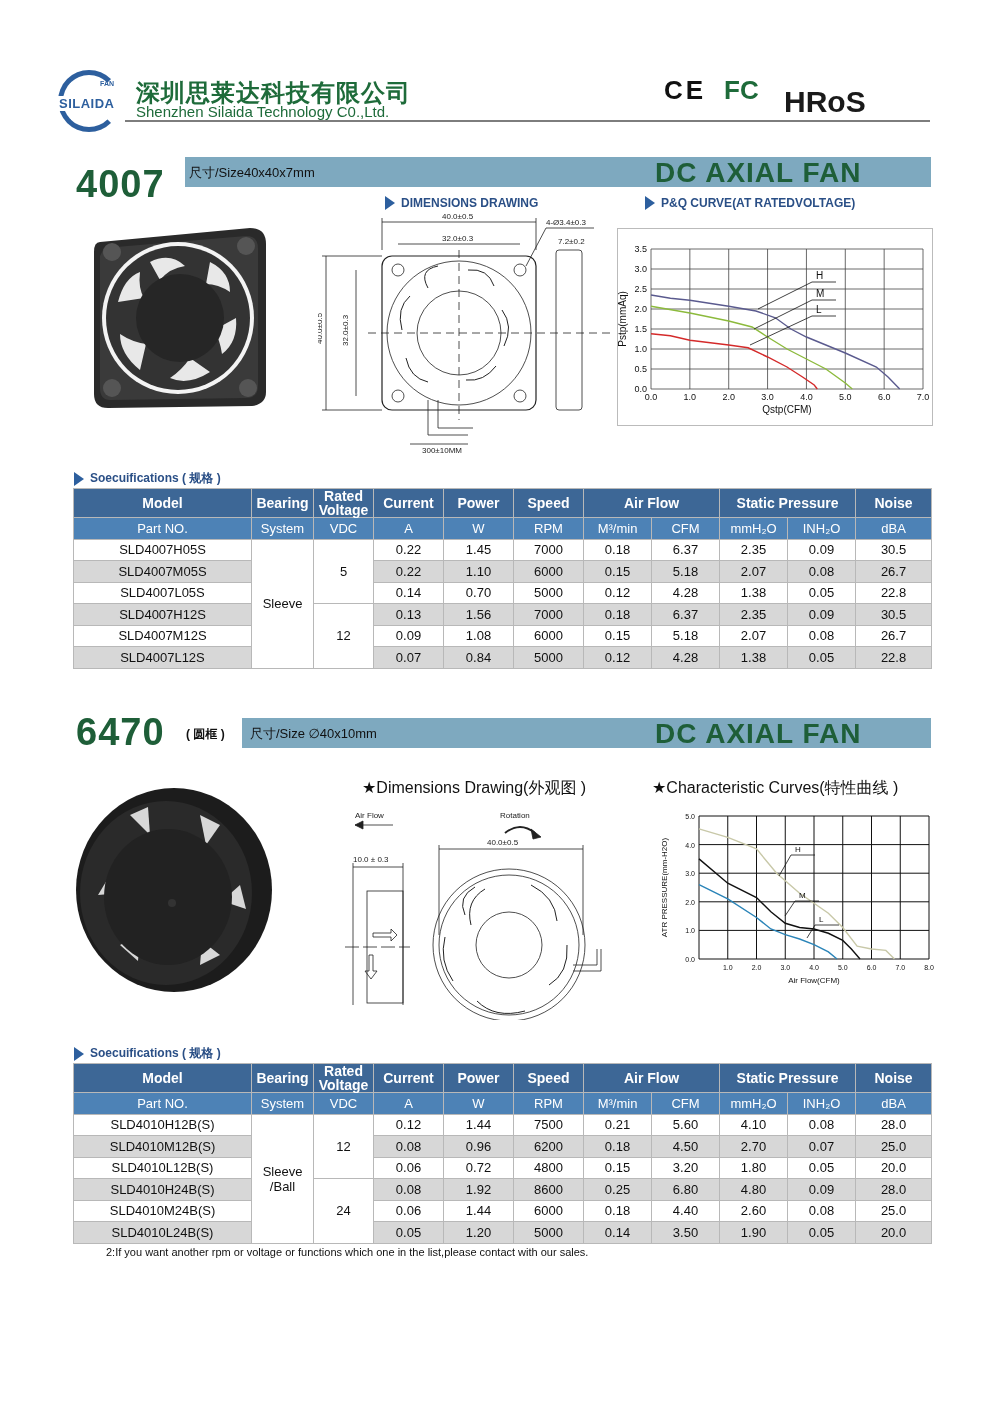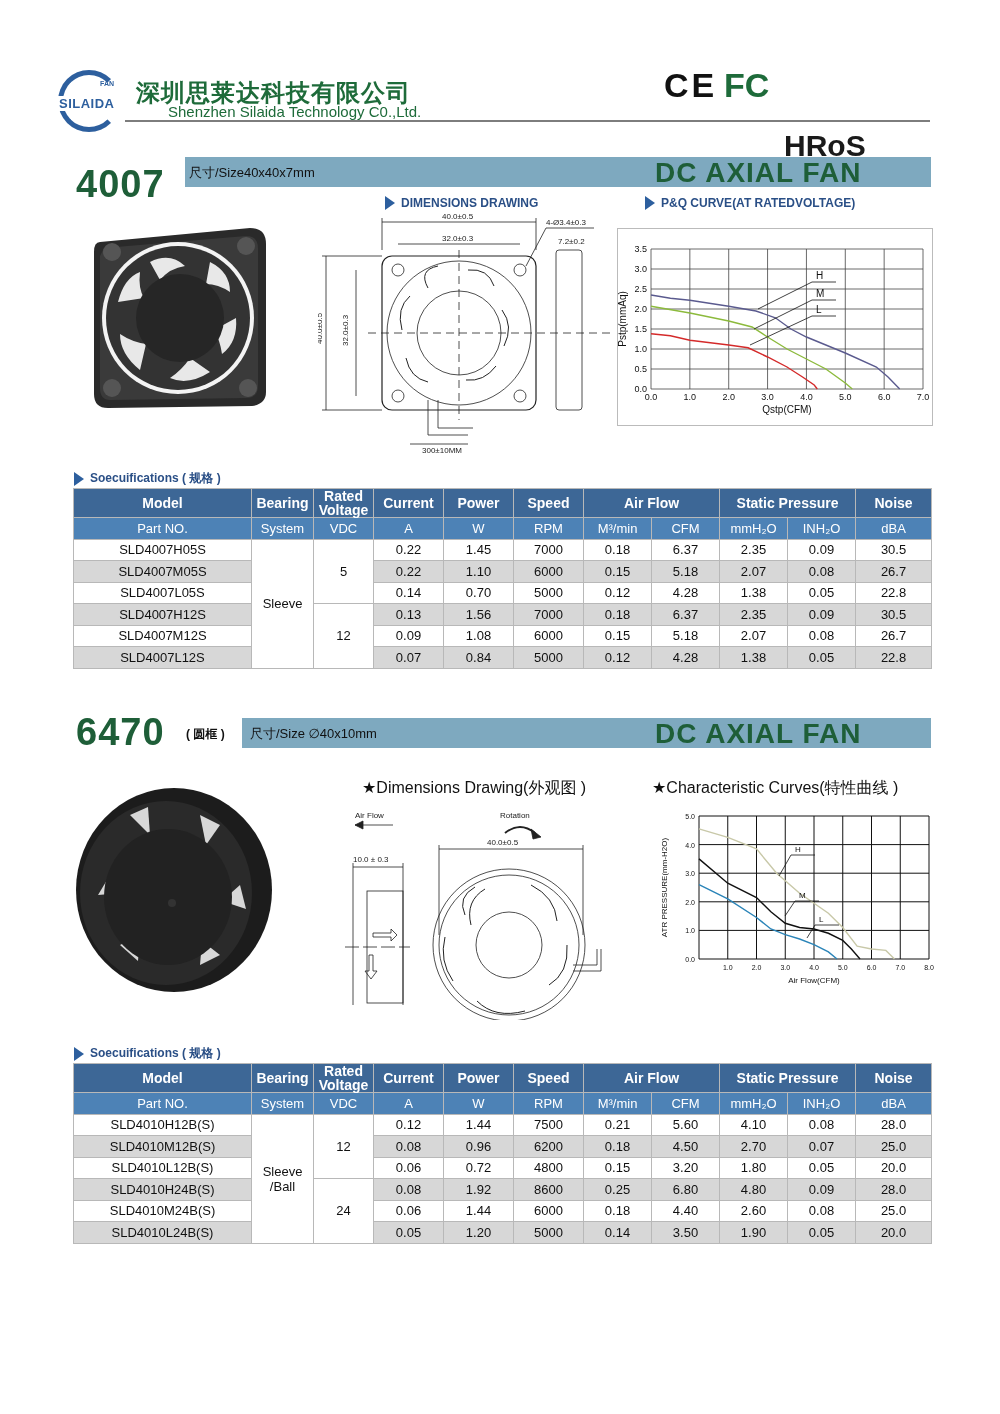--- a/index.html
+++ b/index.html
@@ -4,26 +4,26 @@
 <style>
   * { box-sizing: border-box; margin: 0; padding: 0; }
   body { width: 1000px; height: 1414px; background: #fff; font-family: "Liberation Sans", sans-serif; color: #111; position: relative; overflow: hidden; }
   .abs { position: absolute; }
 
   
   .logo-ring { left: 58px; top: 70px; width: 62px; height: 62px; border: 5px solid #2d5f9e; border-radius: 50%; border-right-color: transparent; }
   .logo-text { left: 58px; top: 96px; font-weight: bold; font-size: 13px; color: #2d5f9e; letter-spacing: 0.5px; background: #fff; padding: 0 1px; }
   .logo-fan { left: 100px; top: 80px; font-size: 7px; font-weight: bold; color: #2d5f9e; }
   .co-cn { left: 136px; top: 77px; font-size: 24px; font-weight: bold; color: #1e6b3a; letter-spacing: 1px; }
-  .co-en { left: 136px; top: 103px; font-size: 15px; color: #1e6b3a; margin-left: 32px; }
+  .co-en { left: 136px; top: 103px; font-size: 15px; color: #1e6b3a; }
   .header-rule { left: 125px; top: 120px; width: 805px; height: 2px; background: #7d7d7d; }
-  .cert { top: 66px; font-size: 34px; font-weight: bold; }
+  .cert { top: 75px; font-size: 26px; font-weight: bold; }
   .cert-ce { left: 664px; color: #111; letter-spacing: 3px; }
   .cert-fc { left: 724px; color: #1e6b3a; }
-  .cert-hros { left: 784px; color: #1a1a1a; font-size: 30px; top: 85px; margin-top: 44px; }
+  .cert-hros { left: 784px; color: #1a1a1a; font-size: 30px; top: 85px; }
 
   
   .model-num { font-size: 38px; font-weight: bold; color: #1e5e38; letter-spacing: 1px; }
   .bar { background: #7ea9bf; height: 30px; padding-left: 12px; }
   .bar-size { font-size: 13px; color: #111; }
   .bar-title { font-size: 28px; font-weight: bold; color: #1e5e38; letter-spacing: 1px; }
 
   .sub-h { font-size: 12px; font-weight: bold; color: #2a4f86; display: flex; align-items: center; gap: 6px; }
   .tri { width: 0; height: 0; border-top: 7px solid transparent; border-bottom: 7px solid transparent; border-left: 10px solid #2d5f9e; display: inline-block; }
   .star-h { font-size: 16px; color: #111; }
@@ -512,13 +512,14 @@
         <td>0.14</td>
         <td>3.50</td>
         <td>1.90</td>
         <td>0.05</td>
         <td>20.0</td>
       </tr>
     </tbody>
 </table>
 
 <div class="abs notes">
+  <div style="padding-left:32px;">2:If you want another rpm or voltage or functions which one in the list,please contact with our sales.</div>
 </div>
 
 </body></html>

